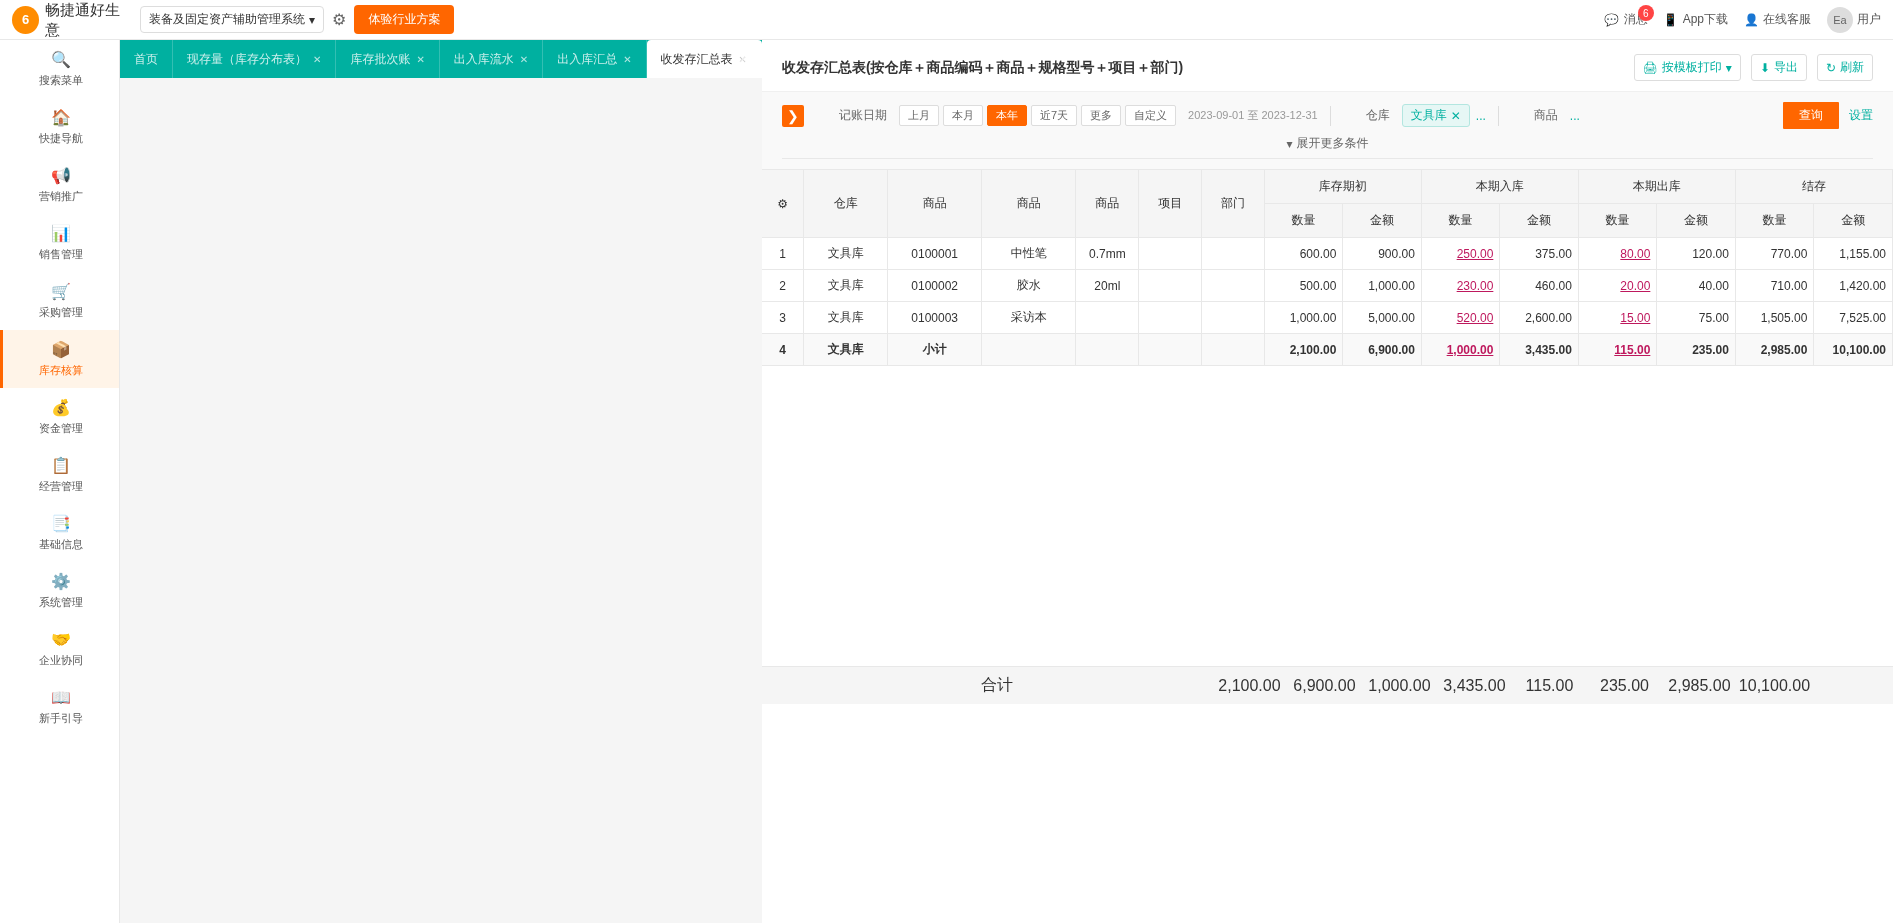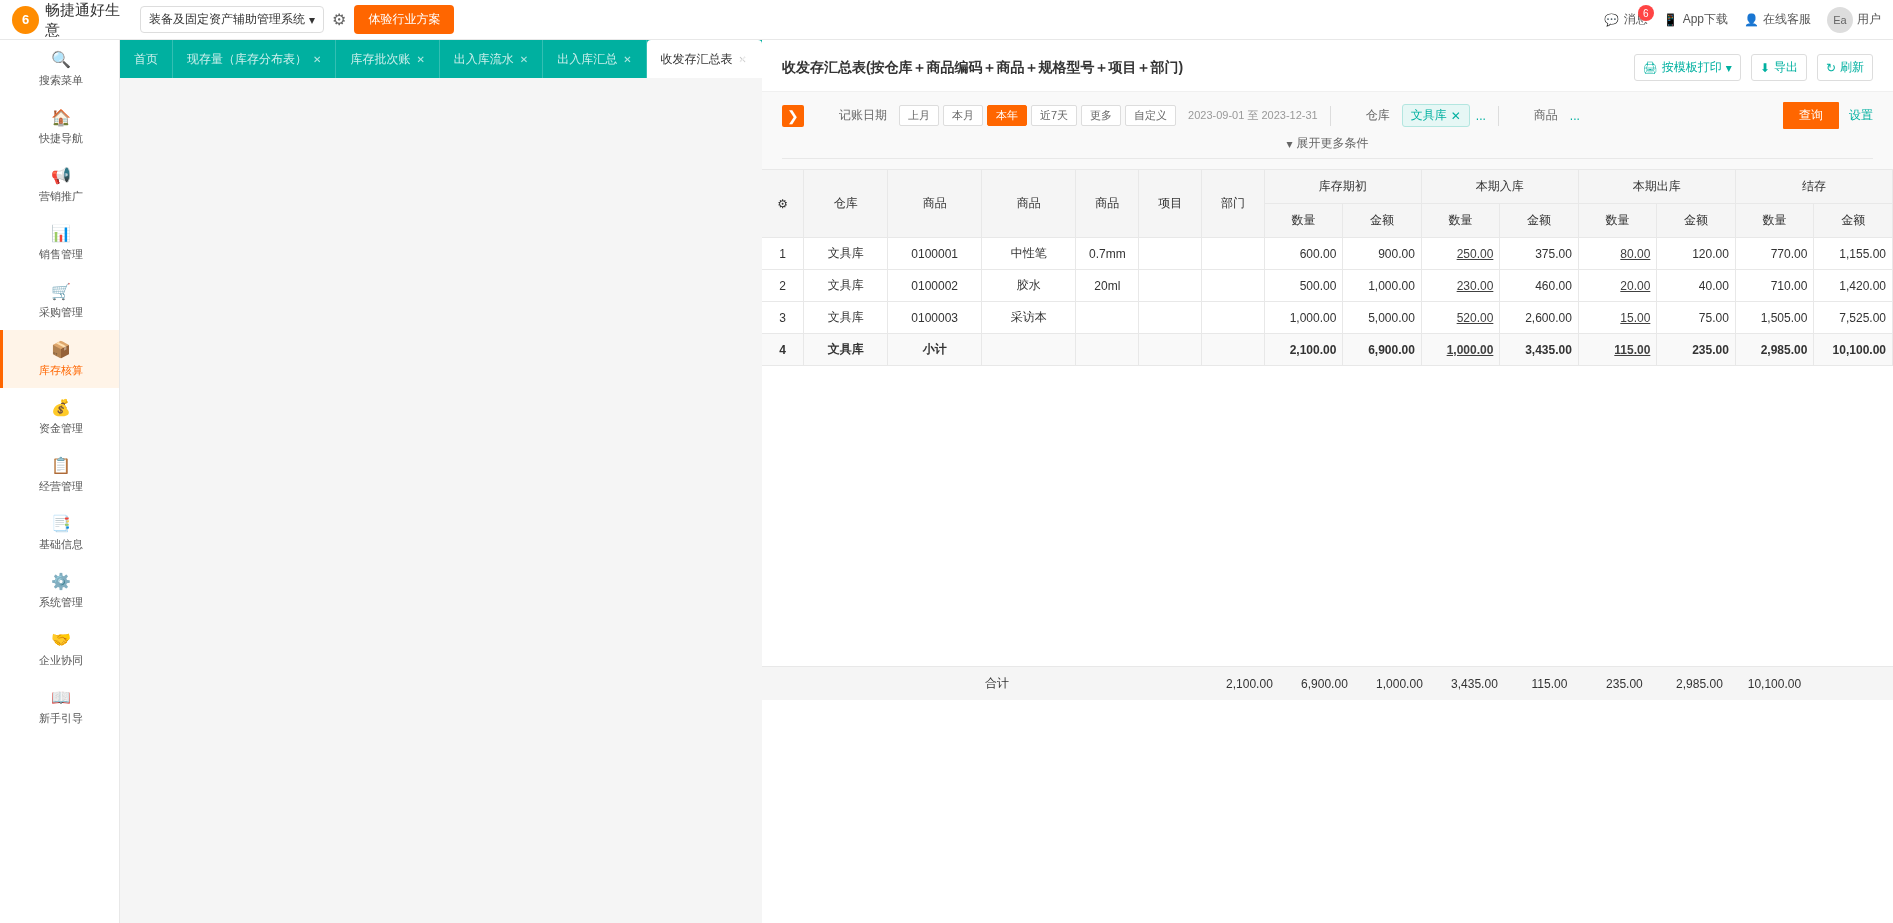--- a/index.html
+++ b/index.html
@@ -73,27 +73,27 @@
     th { padding: 8px 6px; text-align: center; border-bottom: 1px solid #e8e8e8; border-right: 1px solid #e8e8e8; color: #333; font-weight: normal; }
     td { padding: 7px 6px; text-align: center; border-bottom: 1px solid #e8e8e8; border-right: 1px solid #e8e8e8; color: #333; }
     .col-num { width: 40px; }
     .col-warehouse { width: 80px; }
     .col-code { width: 90px; }
     .col-name { width: 90px; }
     .col-spec { width: 60px; }
     .col-project { width: 60px; }
     .col-dept { width: 60px; }
     .col-data { width: 75px; }
-    .link-text { color: #404040; text-decoration: underline; cursor: pointer; }
+    .link-text { color: #be185d; text-decoration: underline; cursor: pointer; }
     .group-header { font-weight: bold; background: #f9f9f9; }
     .group-header td { font-weight: bold; }
     .text-right { text-align: right; }
 
     
-    .table-footer { display: flex; align-items: center; padding: 8px 20px; background: #f5f5f5; border-top: 1px solid #e8e8e8; font-size: 12px; color: #333; gap: 0; position: sticky; bottom: 0; }
+    .table-footer { display: flex; align-items: center; padding: 8px 20px; background: #f5f5f5; border-top: 1px solid #e8e8e8; font-size: 16px; color: #333; gap: 0; position: sticky; bottom: 0; }
     .footer-label { width: 390px; font-weight: normal; text-align: center; }
     .footer-val { width: 75px; text-align: center; }
 
     .chevron-btn { width: 22px; height: 22px; background: #ff6600; color: white; border: none; border-radius: 2px; cursor: pointer; display: flex; align-items: center; justify-content: center; font-size: 14px; }
   </style>
 </head>
 <body>
 
 <div class="top-bar">
   <div class="top-bar-left">

